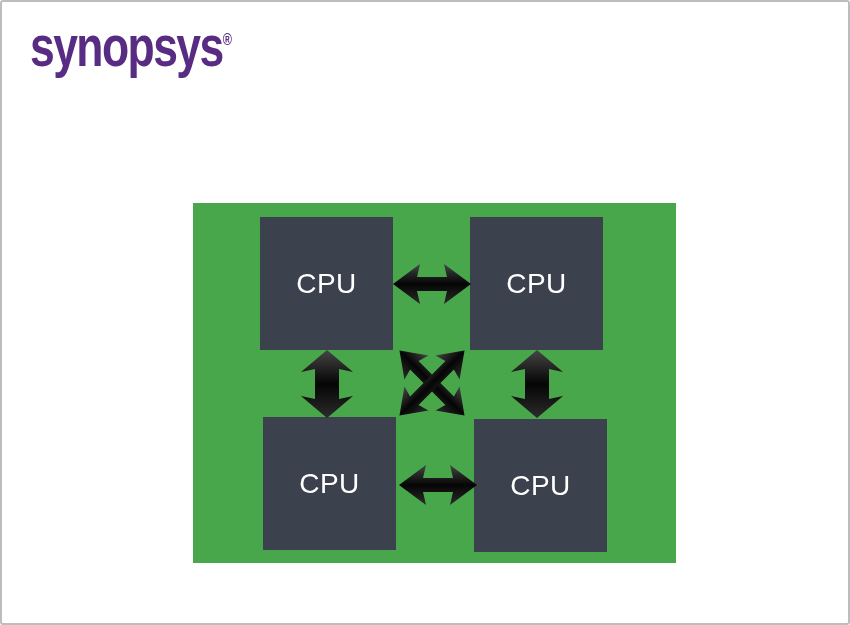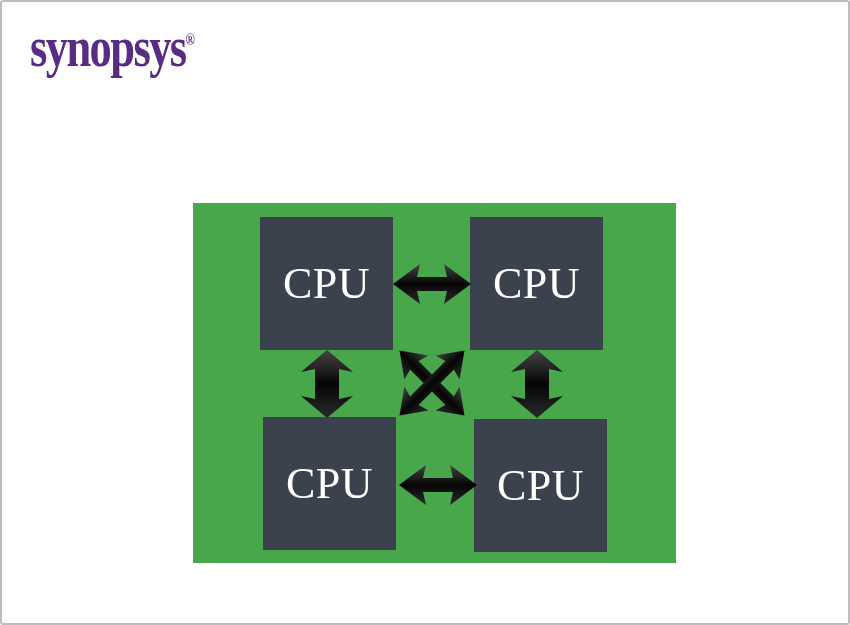--- a/index.html
+++ b/index.html
@@ -5,21 +5,21 @@
   html, body { margin: 0; padding: 0; background: #ffffff; }
   .canvas {
     position: relative;
     width: 850px;
     height: 625px;
     box-sizing: border-box;
     border: 2px solid #bdbdbd;
     border-radius: 3px;
     background: #ffffff;
     overflow: hidden;
-    font-family: Liberation Serif, serif;
+    font-family: Liberation Sans, sans-serif;
   }
 
   
   .logo {
     position: absolute;
     left: 28px;
     top: 16px;
     transform: scaleX(0.78);
     transform-origin: left top;
     white-space: nowrap;
@@ -59,21 +59,21 @@
   }
 
   
   .cpu {
     position: absolute;
     width: 133px;
     height: 133px;
     display: flex;
     align-items: center;
     justify-content: center;
-    font-size: 44px;
+    font-size: 28px;
     letter-spacing: 0.5px;
   }
   .cpu-tl { left: 67px;  top: 14px; }
   .cpu-tr { left: 277px; top: 14px; }
   .cpu-bl { left: 70px;  top: 214px; }
   .cpu-br { left: 281px; top: 216px; }
 
   .arrows {
     position: absolute;
     left: 0;

